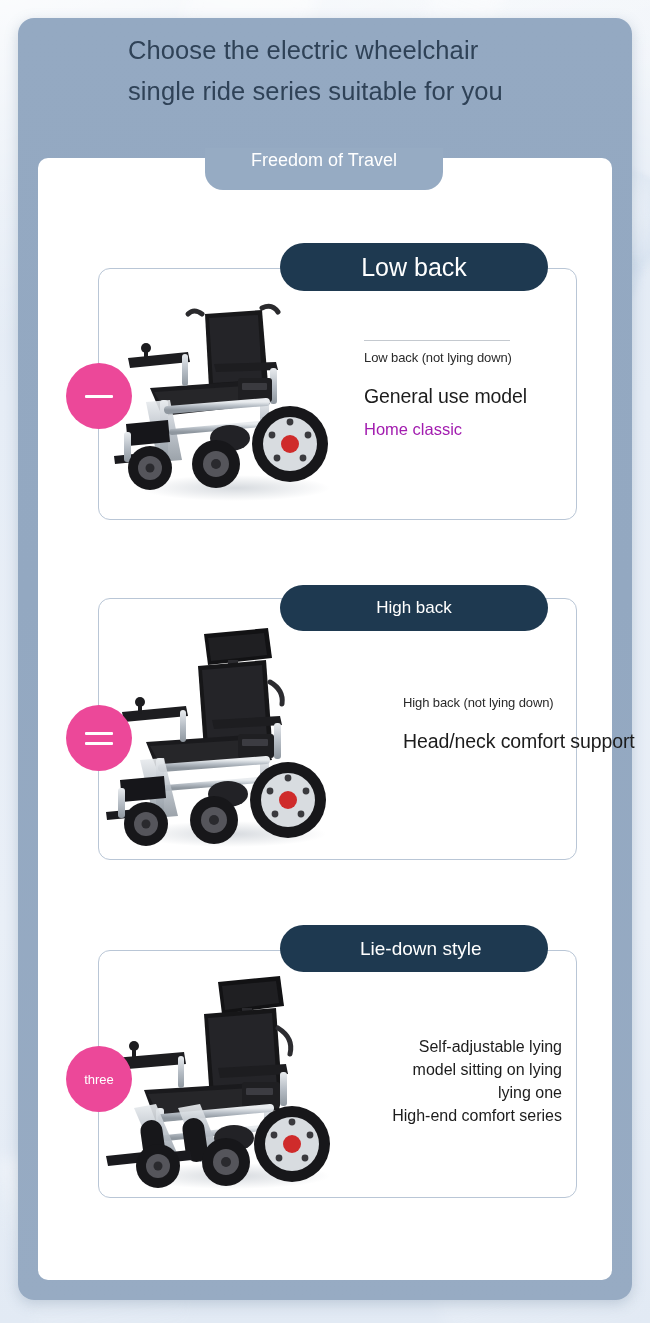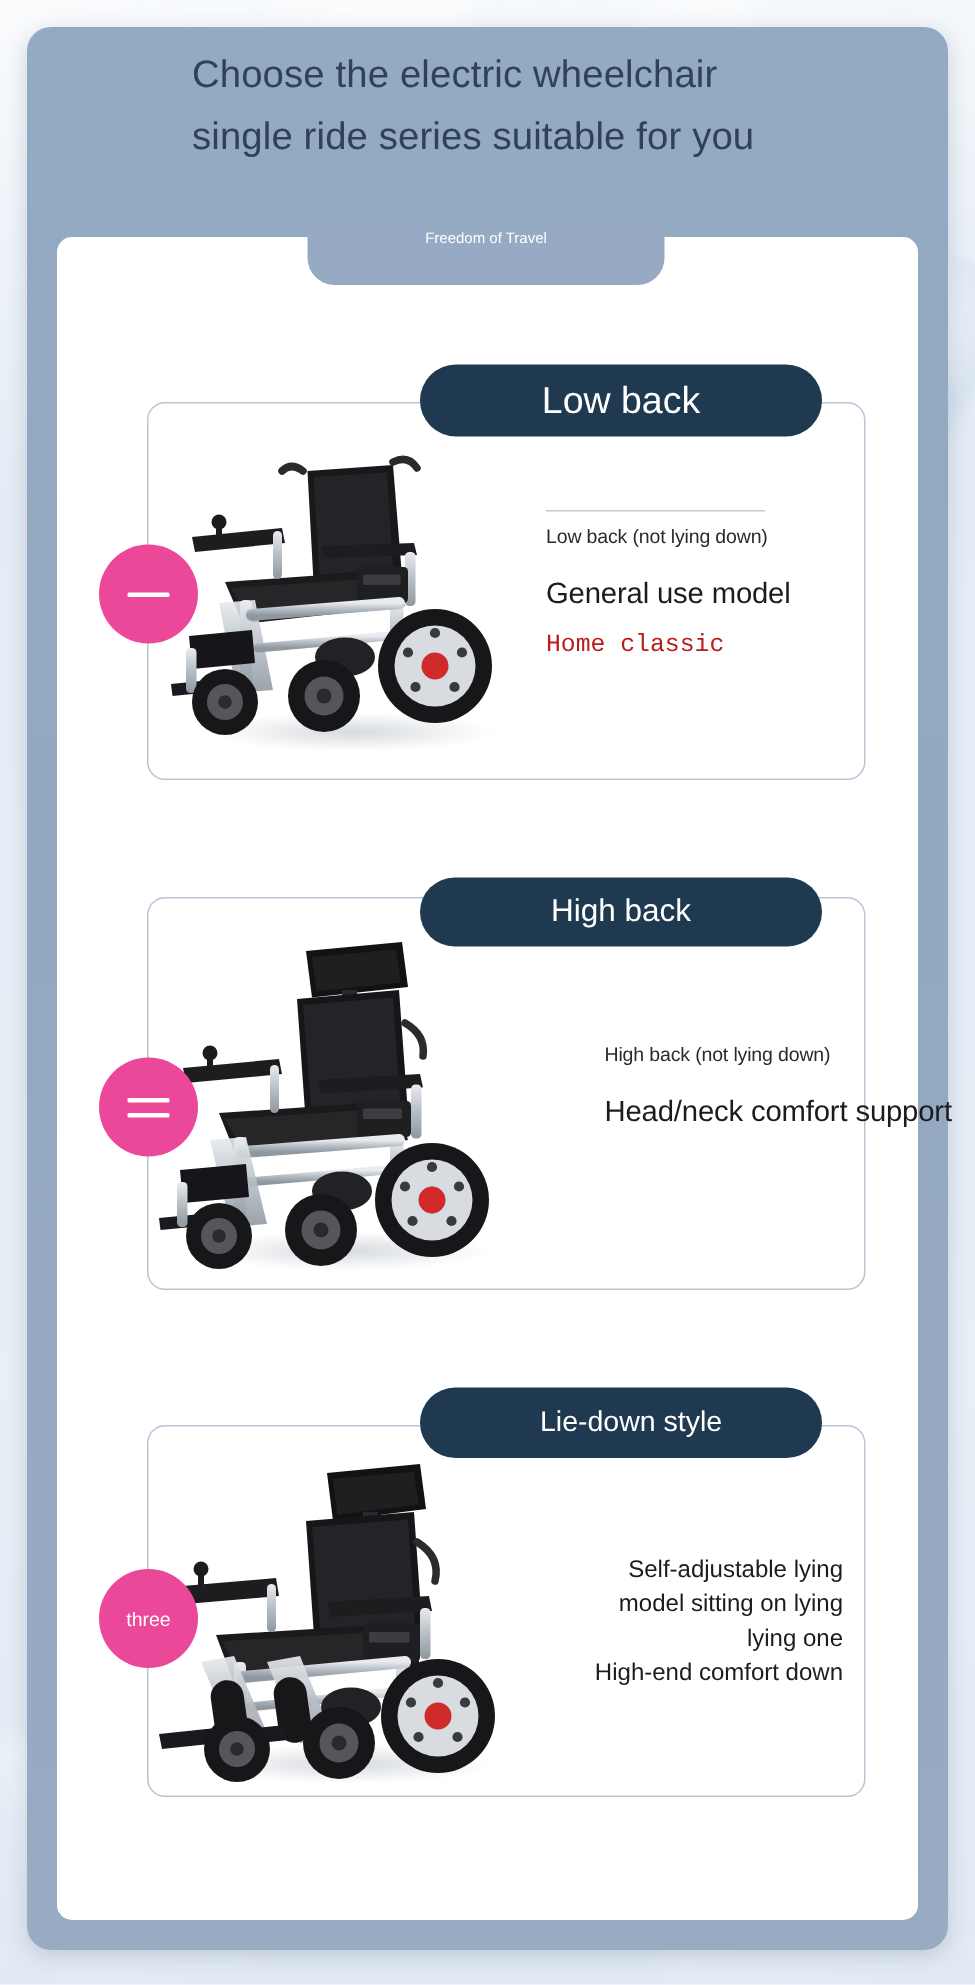--- a/index.html
+++ b/index.html
@@ -72,21 +72,21 @@
   .tab-freedom {
     position: absolute;
     left: 205px;
     top: 148px;
     width: 238px;
     height: 42px;
     background: #96abc3;
     border-bottom-left-radius: 18px;
     border-bottom-right-radius: 18px;
     color: #ffffff;
-    font-size: 10px;
+    font-size: 18px;
     line-height: 22px;
     text-align: center;
     padding-top: 1px;
     z-index: 4;
   }
 
   
   .sheet {
     position: absolute;
     left: 38px;
@@ -118,21 +118,21 @@
     background: #1e3950;
     border-radius: 999px;
     color: #ffffff;
     z-index: 6;
     display: flex;
     align-items: center;
     justify-content: center;
     padding: 0 18px;
   }
   .pill.p1 { left: 280px; top: 243px; width: 268px; height: 48px; font-size: 25px; }
-  .pill.p2 { left: 280px; top: 585px; width: 268px; height: 46px; font-size: 21px; }
+  .pill.p2 { left: 280px; top: 585px; width: 268px; height: 46px; font-size: 17px; }
   .pill.p3 {
     left: 280px; top: 925px; width: 268px; height: 47px;
     font-size: 19px; line-height: 23px;
     justify-content: flex-start; text-align: left; padding-left: 80px;
   }
 
   
   .badge {
     position: absolute;
     border-radius: 50%;
@@ -180,24 +180,23 @@
   }
   .headline {
     font-size: 19.5px;
     color: #1c1c1c;
     margin-top: 20px;
     white-space: nowrap;
     letter-spacing: -0.1px;
   }
   .subline {
     font-size: 16.5px;
-    color: #b91c1c;
+    color: #a21caf;
     margin-top: 12px;
     white-space: nowrap;
-    font-family: Liberation Mono, monospace;
   }
   .card-text.t3 .multi {
     font-size: 16px;
     line-height: 23px;
     color: #1c1c1c;
     white-space: pre-line;
   }
   .card-text.t3 .multi.second {
     margin-top: 0;
     white-space: nowrap;
@@ -468,14 +467,14 @@
 </div>
 
 <div class="badge b3">three</div>
 
 <div class="pill p3">Lie-down style</div>
 
 <div class="card-text t3">
   <div class="multi">Self-adjustable lying
 model sitting on lying
 lying one</div>
-  <div class="multi second">High-end comfort down</div>
+  <div class="multi second">High-end comfort series</div>
 </div>
 
 </body></html>

